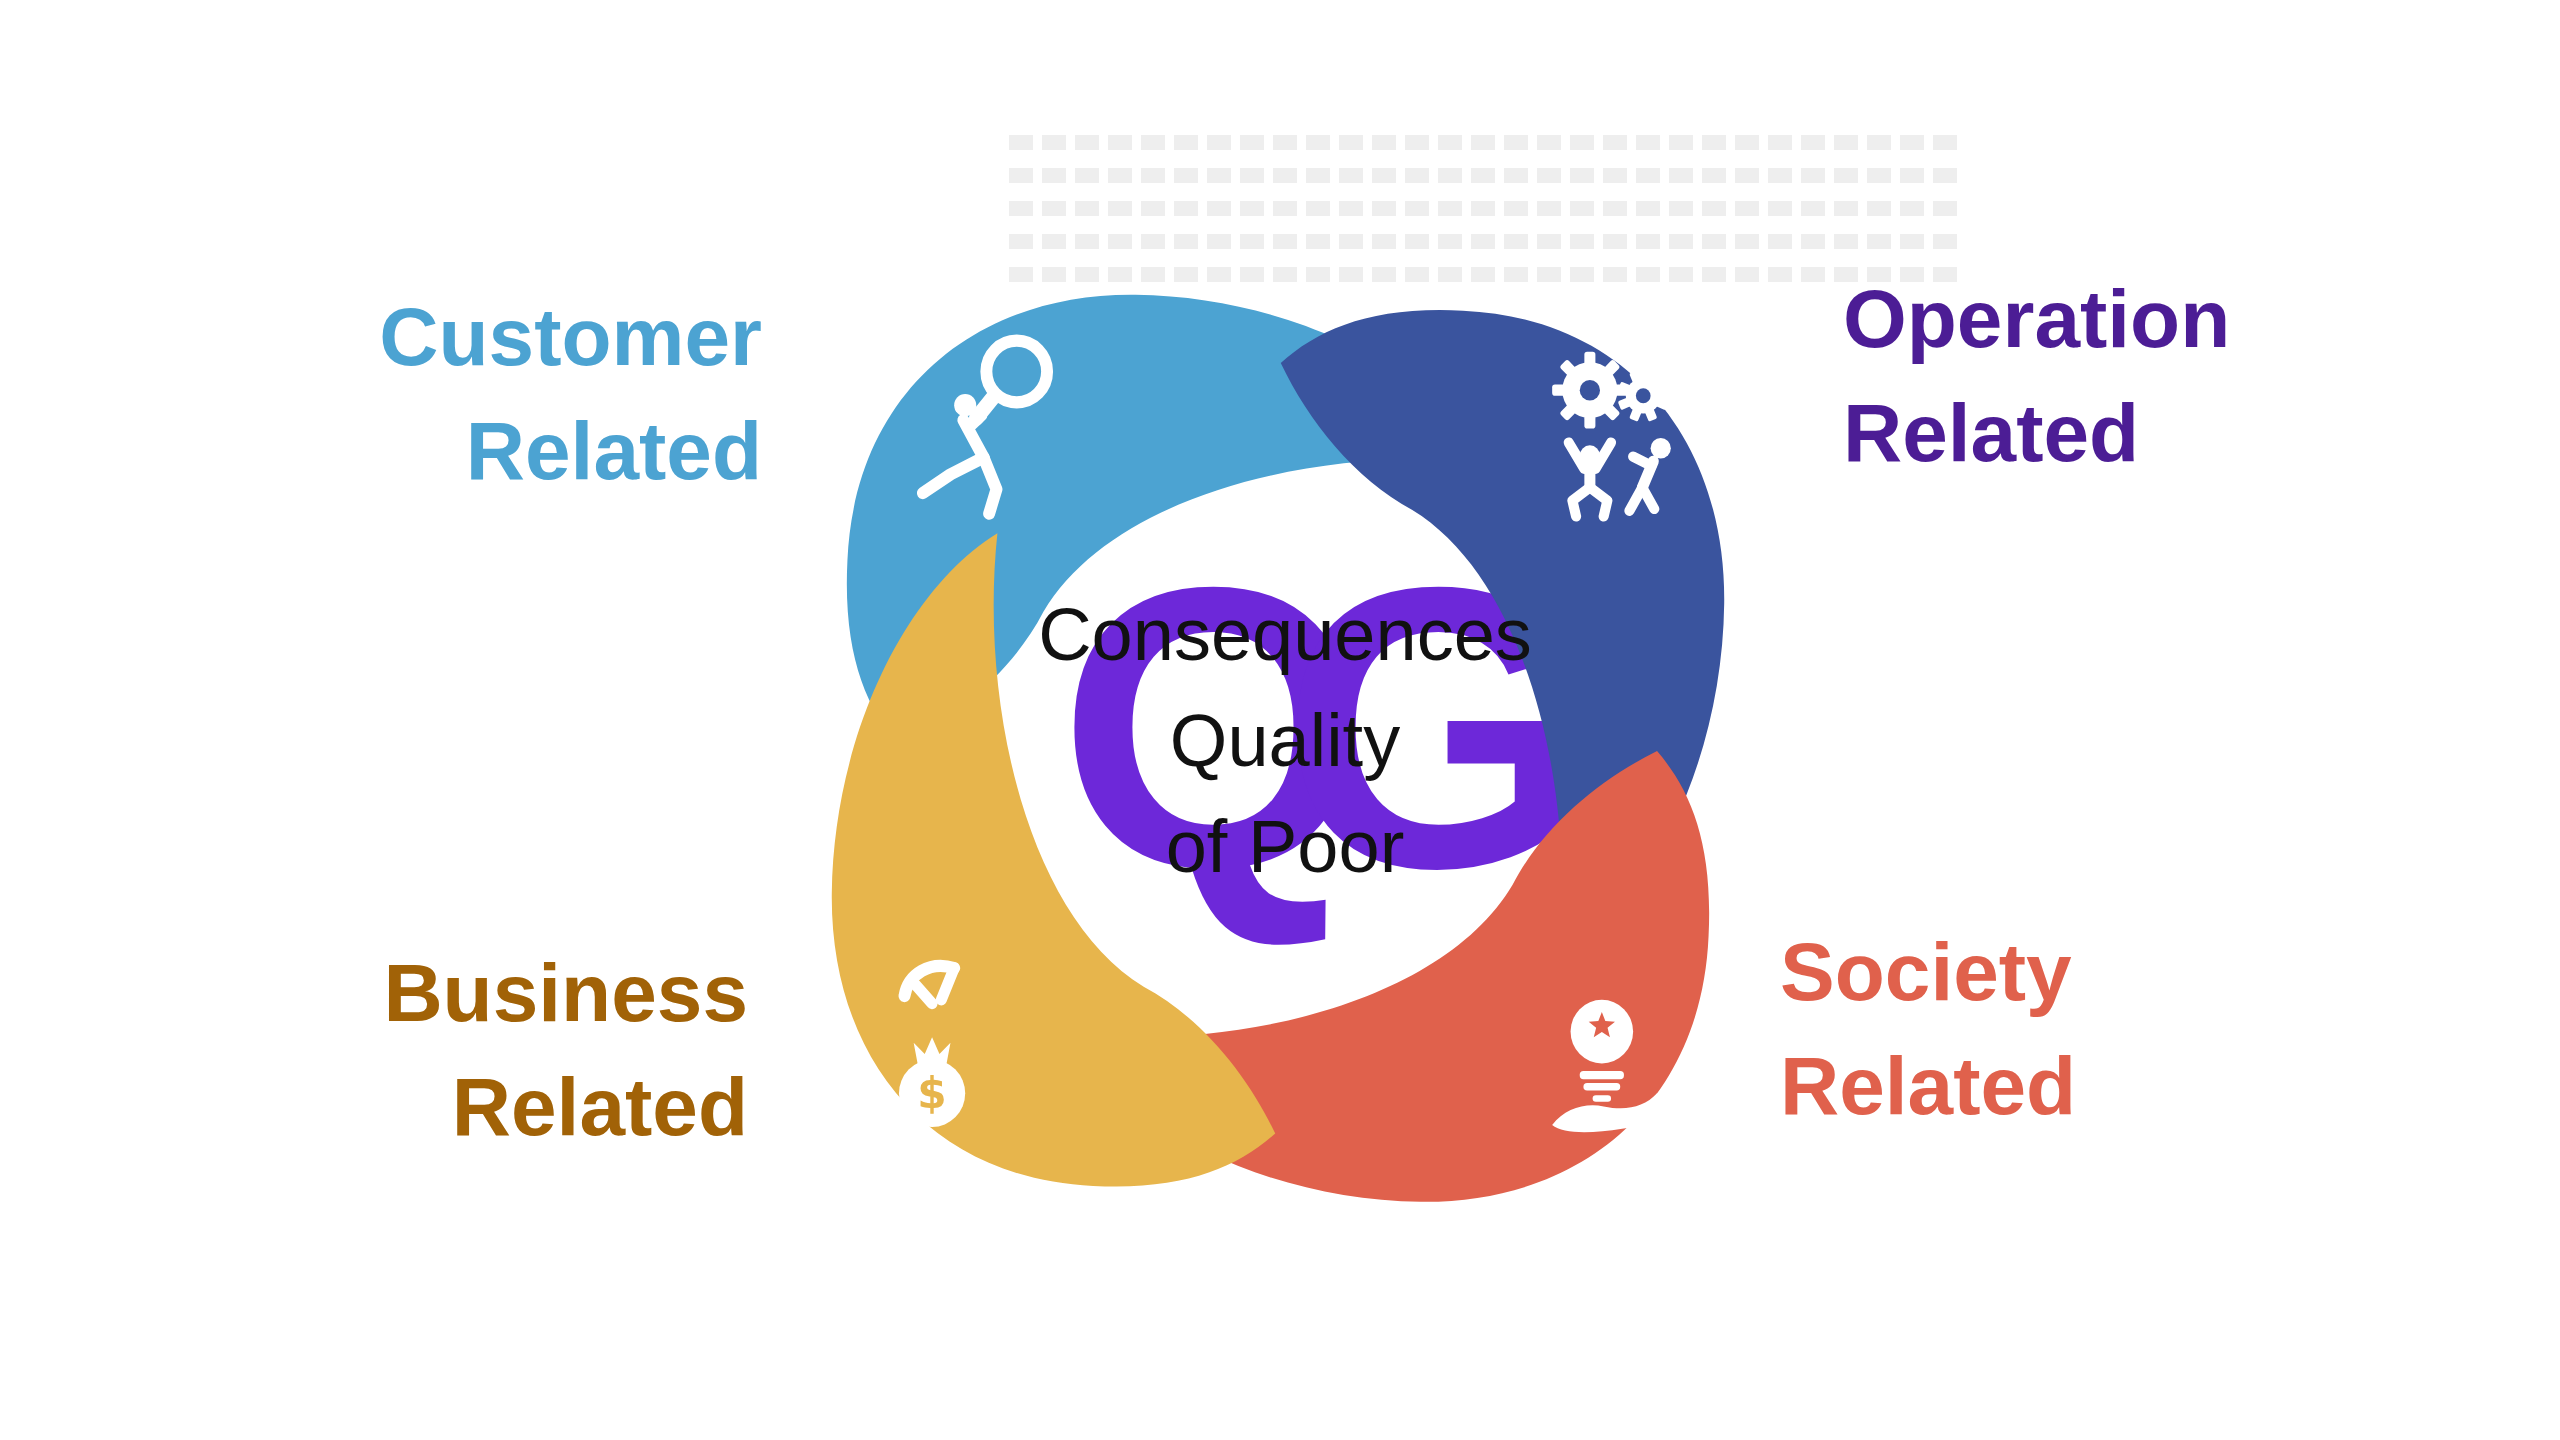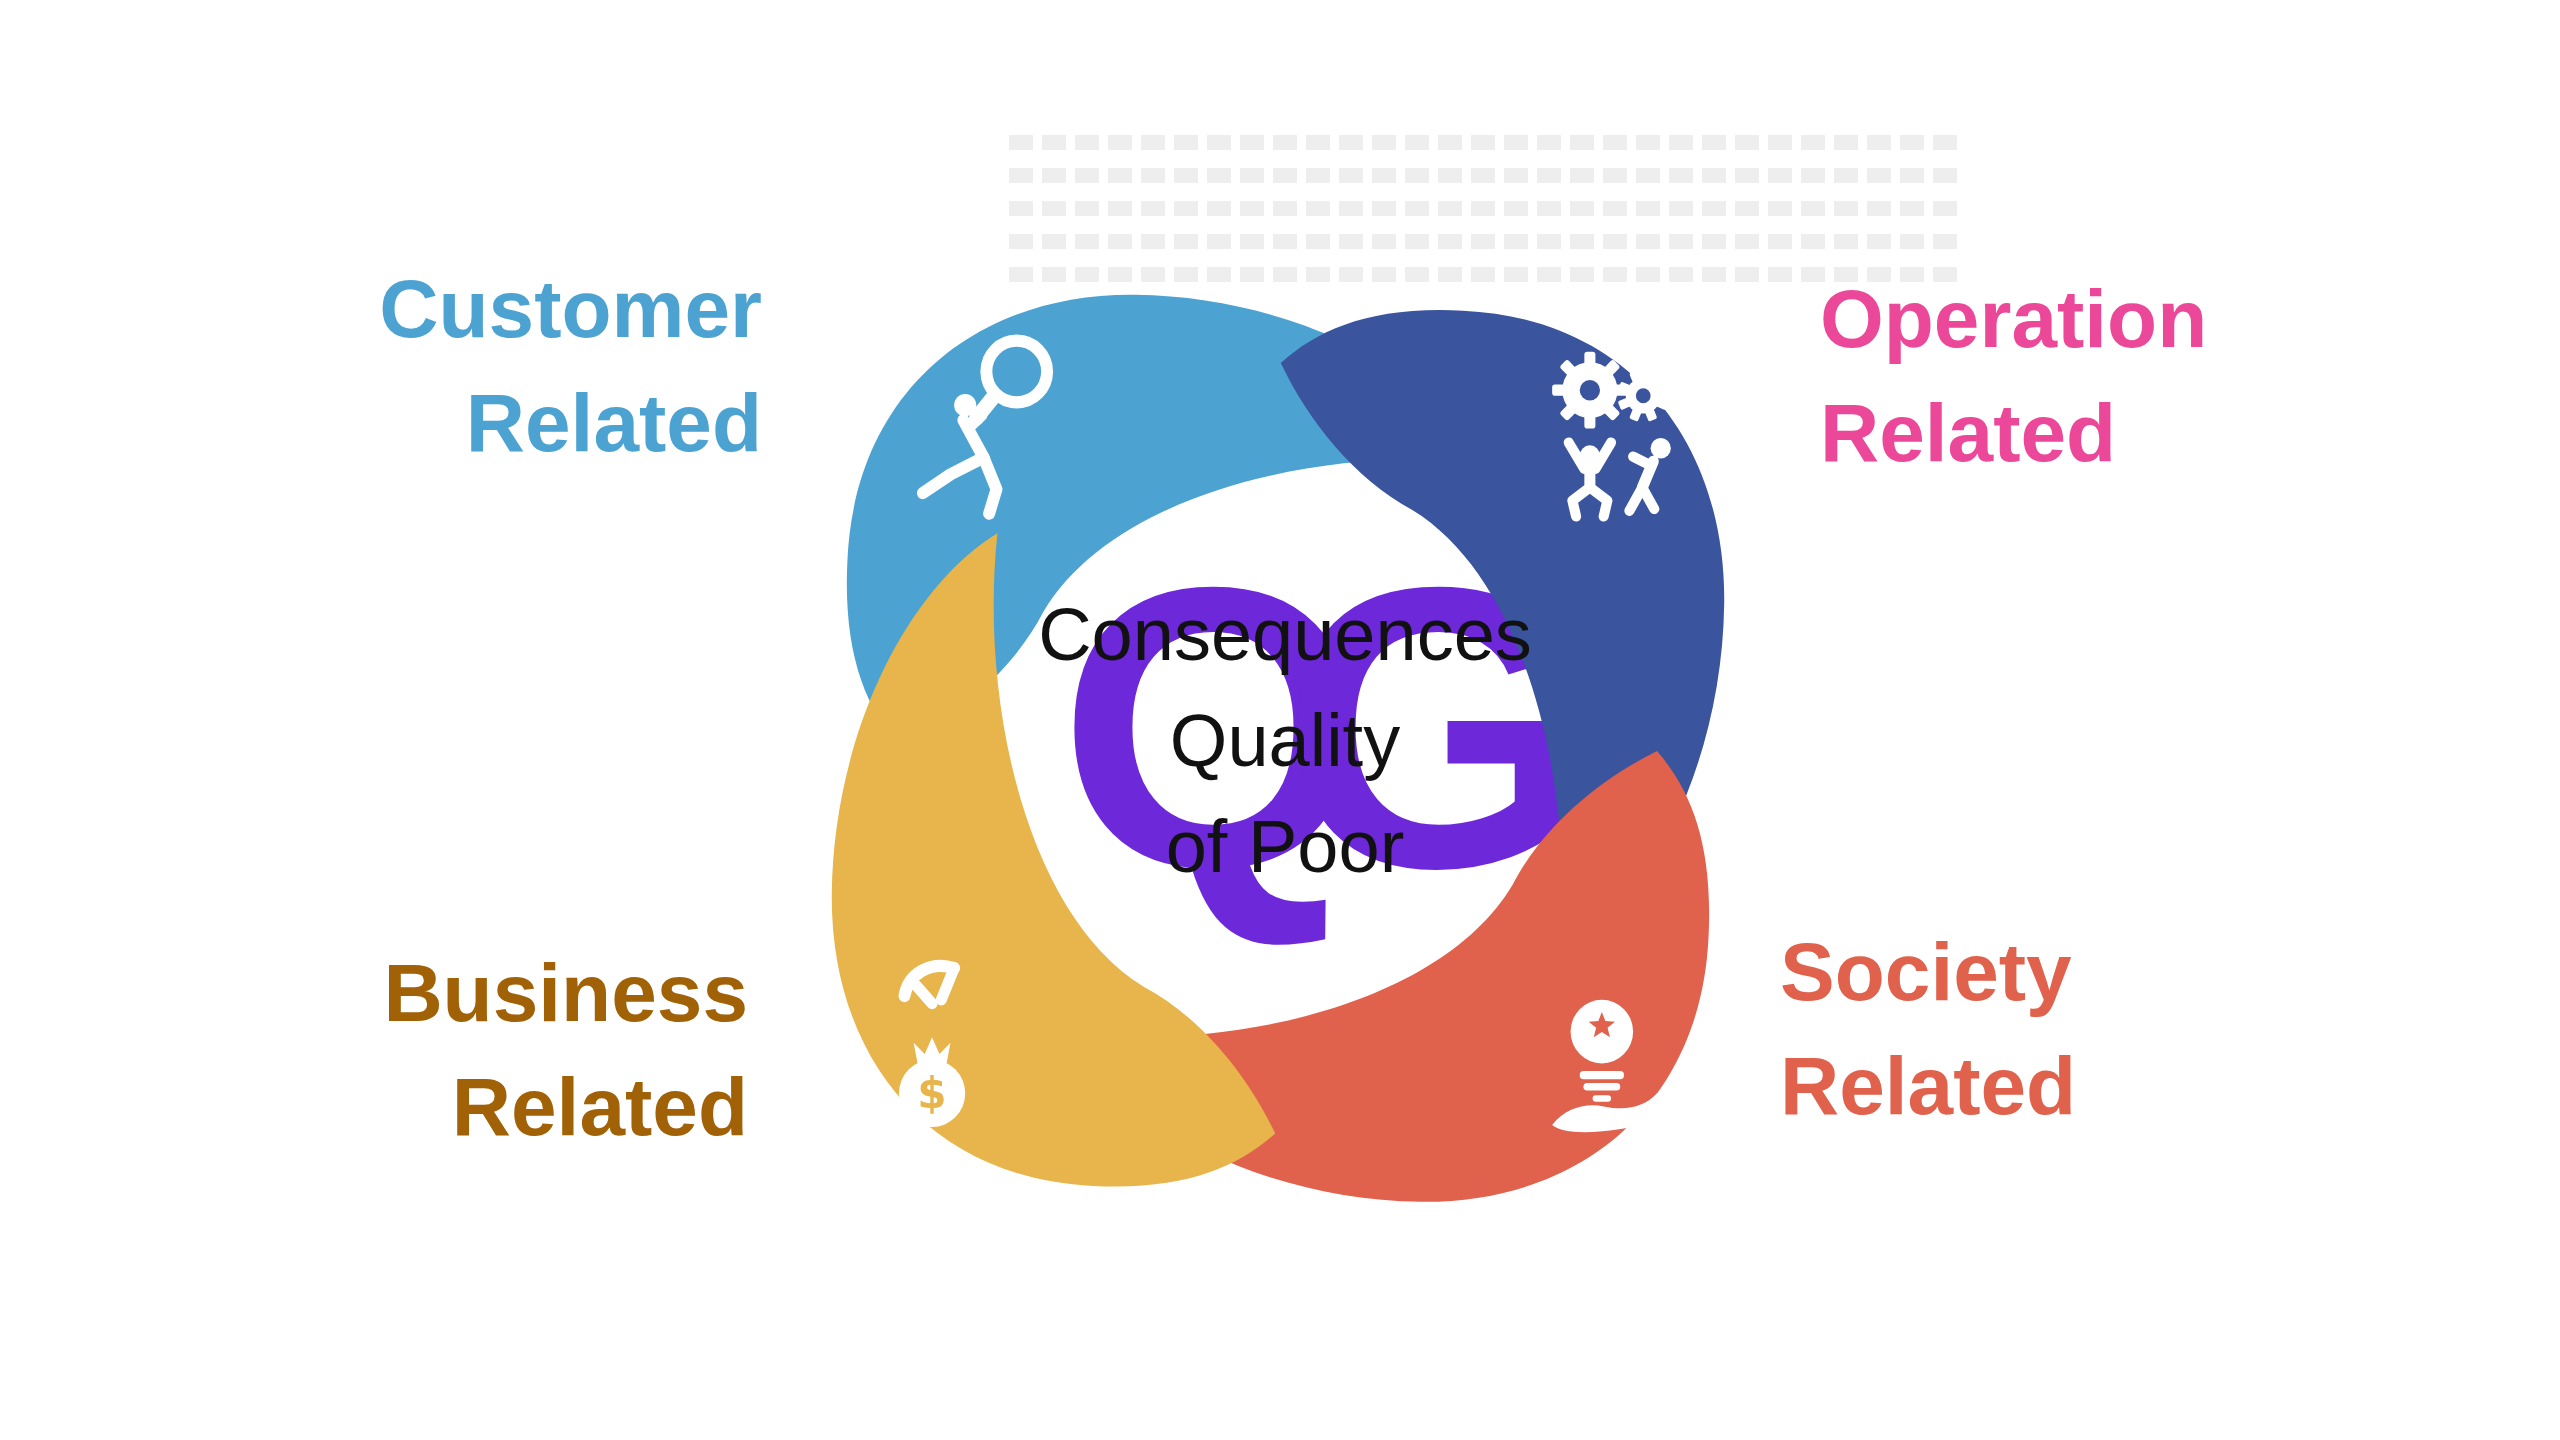--- a/index.html
+++ b/index.html
@@ -30,21 +30,21 @@
   .center-title{
     position:absolute;left:935px;top:582px;width:700px;z-index:3;
     font-size:74px;line-height:106px;text-align:center;font-weight:400;
   }
   .center-title span{display:block;}
   .corner-label{
     position:absolute;font-weight:bold;font-size:82px;line-height:114px;z-index:3;
     white-space:nowrap;
   }
   .corner-label span{display:block;}
-  .lbl-customer{top:252px;right:1798px;text-align:right;}
+  .lbl-customer{top:280px;right:1798px;text-align:right;}
   .lbl-operation{top:262px;left:1820px;text-align:left;}
   .lbl-business{top:936px;right:1812px;text-align:right;}
   .lbl-society{top:915px;left:1780px;text-align:left;}
 </style>
 </head>
 <body>
 
 <div class="stage">
 
   <div class="wm-band"></div>
@@ -133,21 +133,21 @@
     <span>Consequences</span>
     <span>Quality</span>
     <span>of Poor</span>
   </div>
 
   <div class="corner-label lbl-customer" style="color: rgb(76, 163, 210);">
     <span>Customer</span>
     <span>Related</span>
   </div>
 
-  <div class="corner-label lbl-operation" style="color: #ec4899;">
+  <div class="corner-label lbl-operation" style="color: #4c1d95; margin-left: 23px;">
     <span>Operation</span>
     <span>Related</span>
   </div>
 
   <div class="corner-label lbl-business" style="color: #a16207;">
     <span>Business</span>
     <span>Related</span>
   </div>
 
   <div class="corner-label lbl-society" style="color: rgb(224, 97, 76);">

